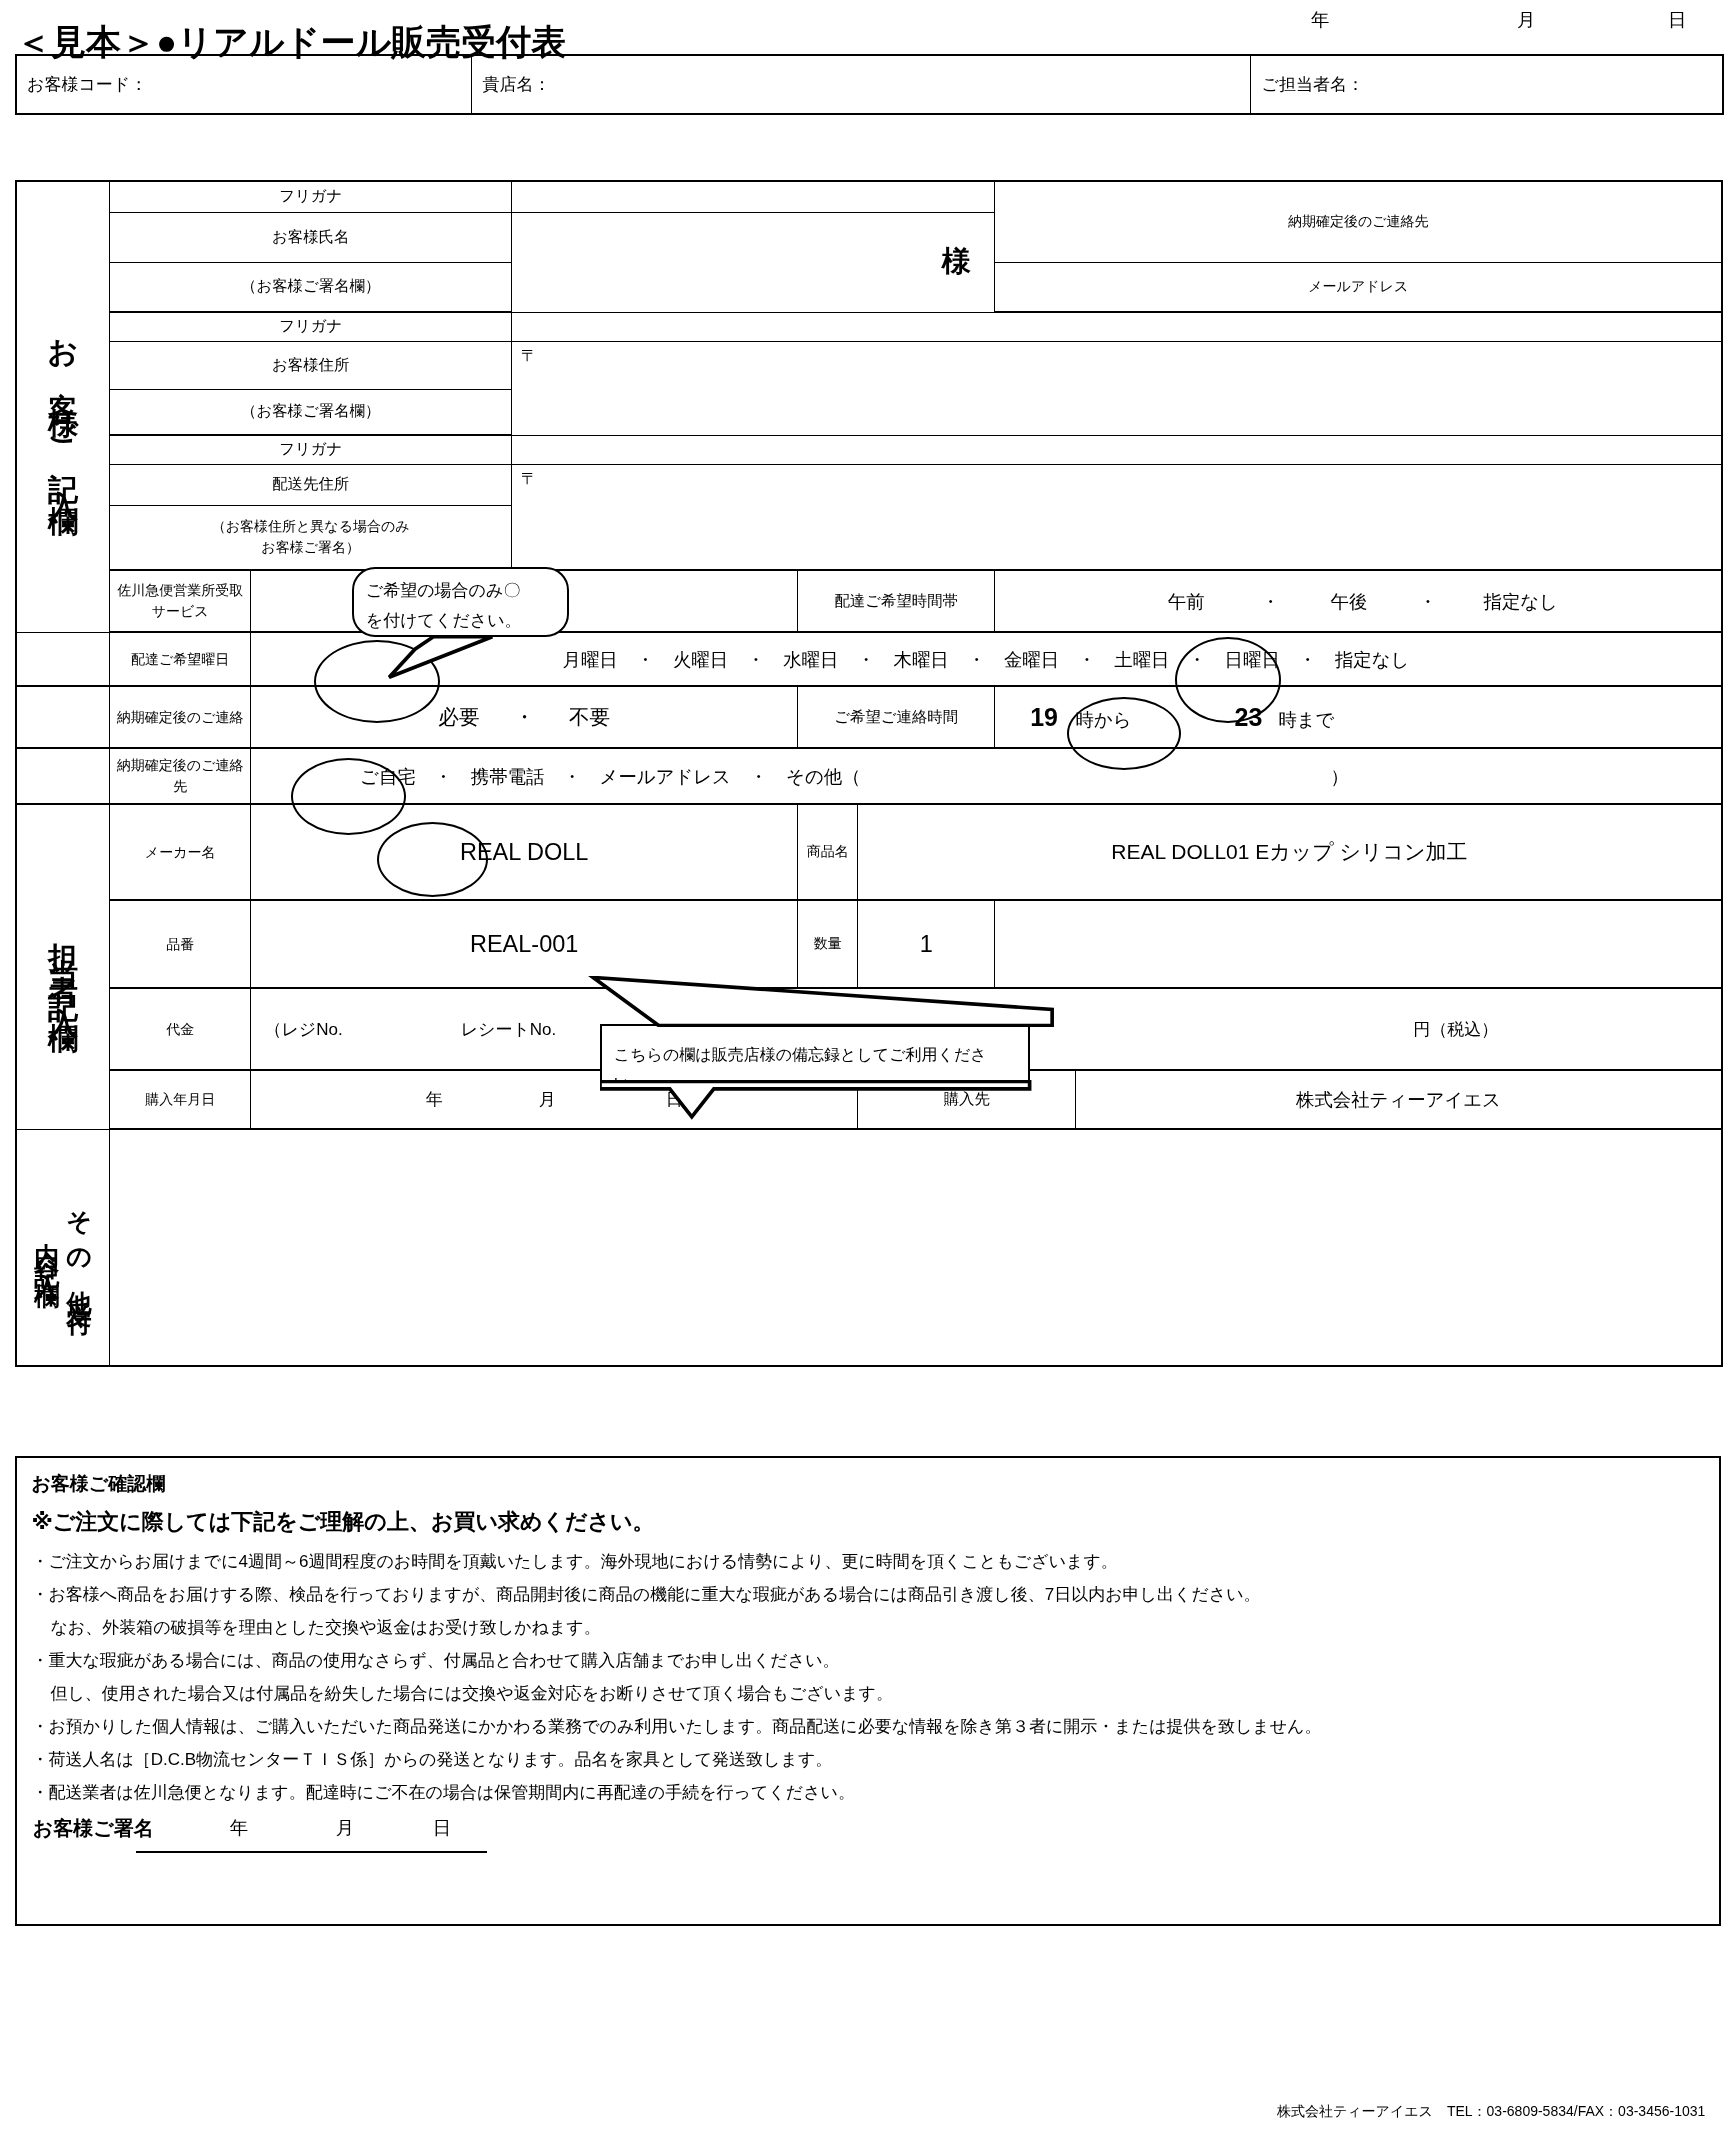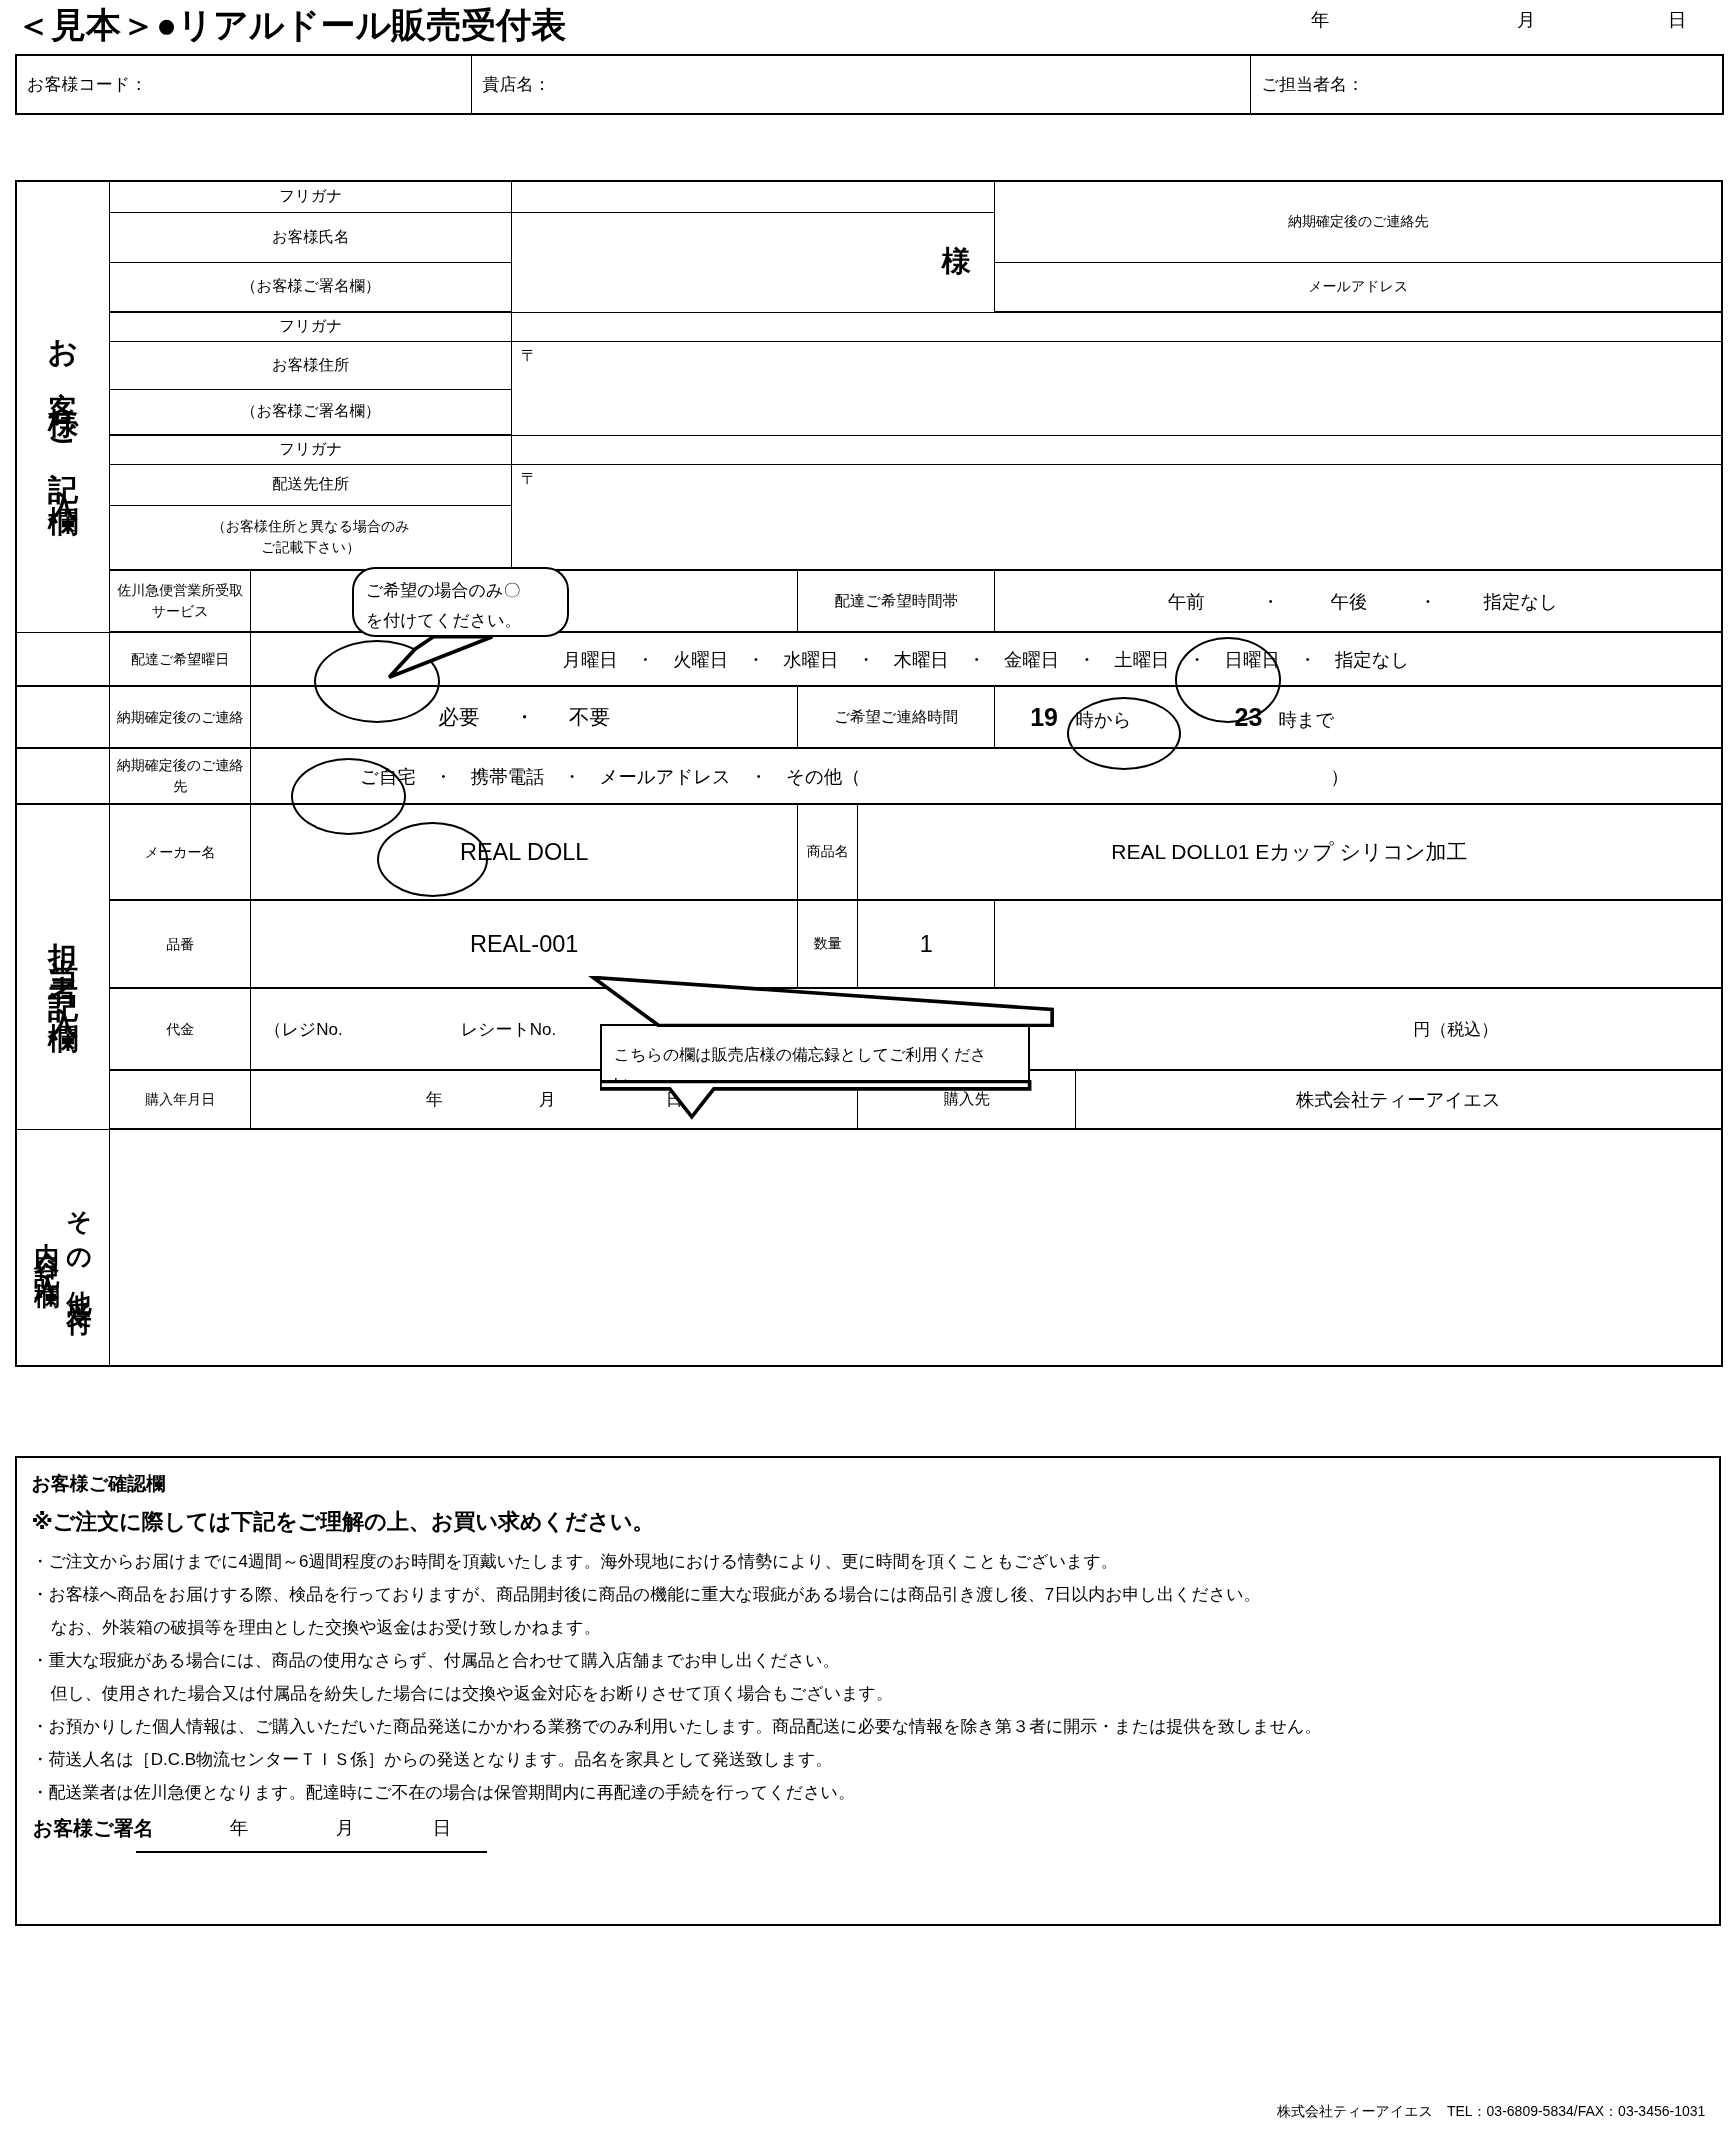--- a/index.html
+++ b/index.html
@@ -6,21 +6,21 @@
   body{
     width:1735px;height:2151px;
     font-family:"Liberation Sans","DejaVu Sans",sans-serif;
     color:#000;
     position:relative;
     -webkit-font-smoothing:antialiased;
   }
   .page{position:relative;width:1735px;height:2151px;padding:0;box-sizing:border-box;}
 
   
-  .title-row{position:absolute;left:16px;top:2px;width:1705px;height:48px;}
+  .title-row{position:absolute;left:16px;top:19px;width:1705px;height:48px;}
   .doc-title{
     font-size:35px;font-weight:bold;letter-spacing:0px;line-height:46px;
     white-space:nowrap;
   }
   .date-line{position:absolute;top:7.3px;left:1168px;width:558px;height:37px;font-size:18.4px;}
   .date-line span{position:absolute;top:0;}
   .d-y{left:143px;}
   .d-m{left:349px;}
   .d-d{left:500px;}
 
@@ -218,21 +218,21 @@
     <tr>
       <td class="lbl" colspan="2" style="height:41px"><span>配送先住所</span></td>
       <td colspan="6" rowspan="2" class="tb-right tb-bot postal" style="vertical-align:top;padding-top:4.4px">
         <span>〒</span>
       </td>
     </tr>
 
     <tr>
       <td class="tb-bot" colspan="2" style="height:65px">
         <div class="lbl-sm">（お客様住所と異なる場合のみ</div>
-        <div class="lbl-sm">ご記載下さい）</div>
+        <div class="lbl-sm">お客様ご署名）</div>
       </td>
     </tr>
 
     <tr>
       <td class="tb-bot" style="height:62px">
         <div class="lbl-sm">佐川急便営業所受取サービス</div>
       </td>
       <td class="ctr tb-bot opt-big" colspan="3"><span>希望する</span></td>
       <td class="ctr tb-bot lbl" colspan="2"><span>配達ご希望時間帯</span></td>
       <td class="ctr tb-bot tb-right opt" colspan="2">

